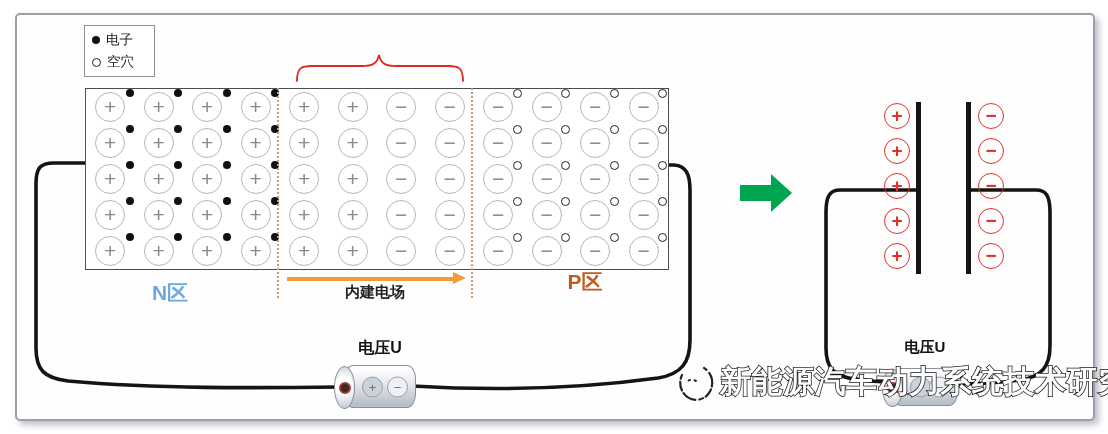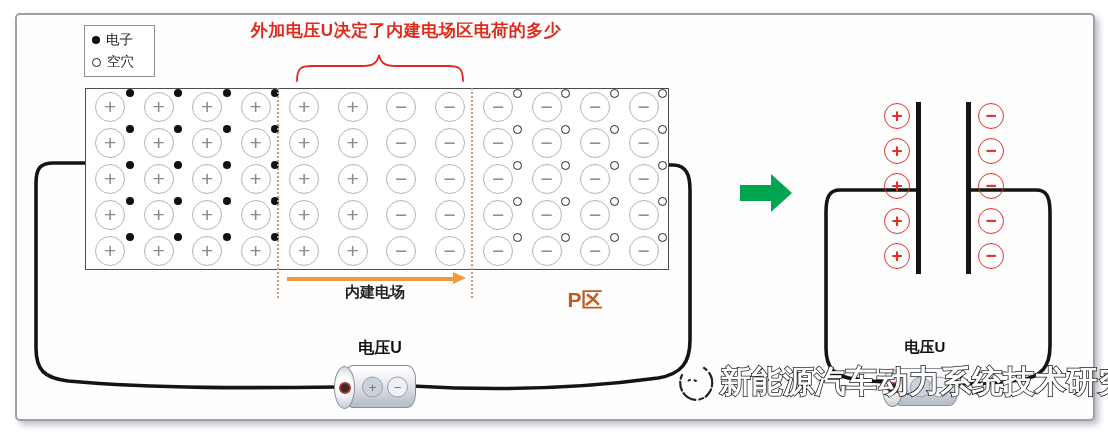--- a/index.html
+++ b/index.html
@@ -34,21 +34,21 @@
   .dot.hole{width:7px;height:7px;background:#fff;border:1.6px solid #222;}
   .dash{position:absolute;top:88px;height:210px;width:0;border-left:2px dotted #c79b77;z-index:3;}
   .dl{left:277px;} .dr{left:471px;}
   .farrow{position:absolute;left:287px;top:277px;width:168px;height:3.5px;background:#f29b38;z-index:3;}
   .fhead{position:absolute;left:166px;top:-5px;width:0;height:0;border-left:13px solid #f29b38;
          border-top:6.5px solid transparent;border-bottom:6.5px solid transparent;}
   .nlabel{position:absolute;left:130px;top:279px;width:80px;text-align:center;color:#6fa8dc;
           font-size:21px;font-weight:bold;z-index:3;}
   .flabel{position:absolute;left:325px;top:283px;width:100px;text-align:center;color:#222;
           font-size:15px;font-weight:bold;z-index:3;}
-  .plabel{position:absolute;left:545px;top:286px;width:80px;text-align:center;color:#bf5b21;
+  .plabel{position:absolute;left:545px;top:268px;width:80px;text-align:center;color:#bf5b21;
           font-size:21px;font-weight:bold;z-index:3;}
   
   .blabel{position:absolute;left:335px;top:338px;width:90px;text-align:center;color:#111;
           font-size:16px;font-weight:bold;z-index:4;}
   .blabel2{position:absolute;left:885px;top:338px;width:80px;text-align:center;color:#111;
            font-size:15px;font-weight:bold;z-index:4;}
   .battery{position:absolute;z-index:3;}
   .b1{left:334px;top:365px;width:82px;height:43px;}
   .b2{left:882px;top:368px;width:76px;height:38px;}
   .bat-body{position:absolute;left:10px;top:0;right:0;bottom:0;border:1px solid #8b8f96;
@@ -98,21 +98,20 @@
     <div class="lrow">
       <span class="ldot e"></span>
       <span>电子</span>
     </div>
     <div class="lrow">
       <span class="ldot h"></span>
       <span>空穴</span>
     </div>
   </div>
 
-  <div class="annotation">外加电压U决定了内建电场区电荷的多少</div>
   <svg class="brace" width="176" height="30">
     <path d="M5,28 C5,15 9,13 20,13 L70,13 C80,13 85,11 87,2 C89,11 94,13 104,13 L156,13 C167,13 171,15 171,28" fill="none" stroke="#dd2b1c" stroke-width="1.8" stroke-linecap="round"></path>
   </svg>
 
 
   <div class="jrect">
     <div class="jgrid">
         <div class="jcol">
           <div class="jcell">
             <div class="ion">+</div>
@@ -358,20 +357,21 @@
           </div>
         </div>
       </div>
   </div>
   <div class="dash dl"></div>
   <div class="dash dr"></div>
 
   <div class="farrow">
     <div class="fhead"></div>
   </div>
+  <div class="nlabel">N区</div>
   <div class="flabel">内建电场</div>
   <div class="plabel">P区</div>
 
   <div class="blabel">电压U</div>
   <div class="battery b1">
     <div class="bat-body"></div>
     <div class="bat-cap">
       <div class="bat-ring"></div>
     </div>
     <div class="bat-badge plus">+</div>

